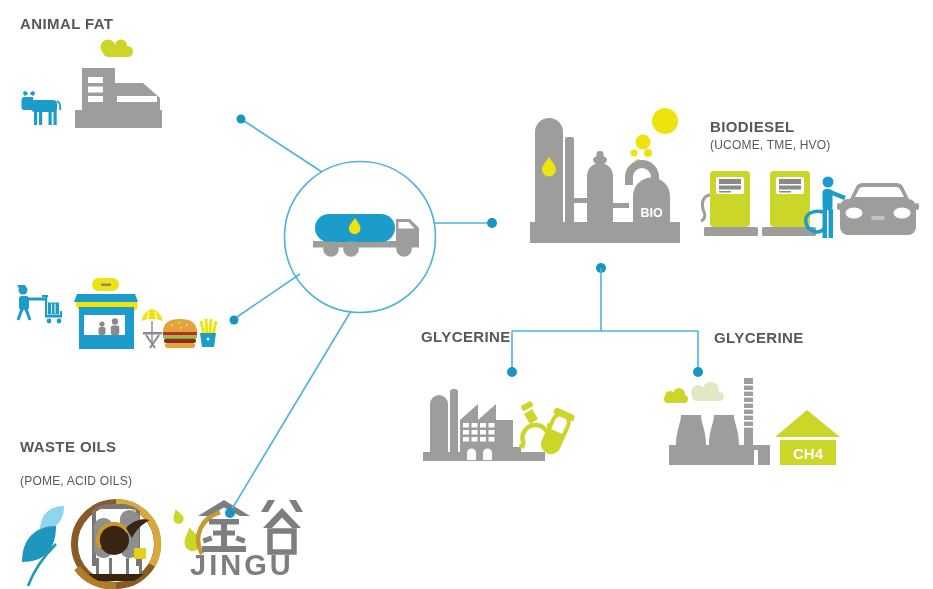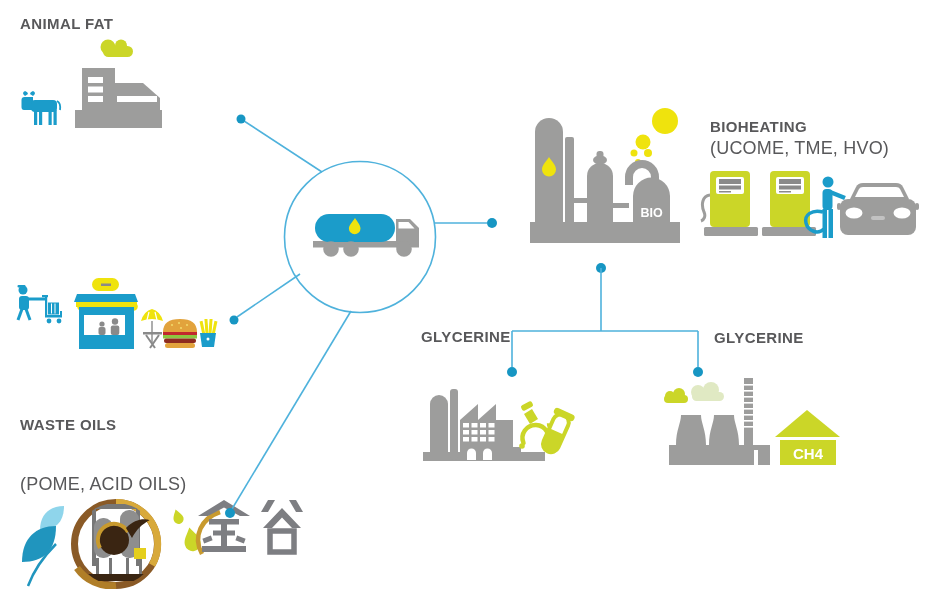--- a/index.html
+++ b/index.html
@@ -8,42 +8,42 @@
     --yellow:#EFE30D; --yg:#CBD628; --text:#58585A; --ltgreen:#E0E9C3;
     --bun:#E2A33C; --red:#C1272D; --lettuce:#8CC63F; --patty:#8E2B1E;
     --logogray:#7D7E82; --ringbrown:#8A5A26; --gold:#C89A2E; --goldlt:#D8A93A;
     --swirl:#3A2512; --tank:#8E8E8E; --leaflt:#8FD5EB; --leafdk:#2095BE;
   }
   html,body{margin:0;padding:0;background:#fff;}
   .canvas{position:relative;width:933px;height:589px;background:#fff;overflow:hidden;
           font-family:"Liberation Sans","DejaVu Sans",sans-serif;}
   .lbl{position:absolute;color:var(--text);font-weight:700;font-size:15px;
        letter-spacing:.4px;line-height:18px;white-space:nowrap;}
-  .sub{position:absolute;color:var(--text);font-weight:400;font-size:18px;
+  .sub{position:absolute;color:var(--text);font-weight:400;font-size:12px;
        letter-spacing:.2px;white-space:nowrap;}
   .icon{position:absolute;}
   .f-teal{fill:var(--teal)} .f-gray{fill:var(--gray)} .f-yellow{fill:var(--yellow)}
   .f-yg{fill:var(--yg)} .f-white{fill:#fff} .f-dot{fill:var(--dot)}
   .f-ltgreen{fill:var(--ltgreen)} .f-dkgray{fill:#8A8A8A}
   .s-line{stroke:var(--line);stroke-width:1.6;fill:none}
   .s-gray{stroke:var(--gray);fill:none} .s-teal{stroke:var(--teal);fill:none}
   .s-yg{stroke:var(--yg);fill:none}
   .badge{fill:#fff;font-weight:700;font-family:"Liberation Sans",sans-serif;}
   #jingu-latin{position:absolute;left:190px;top:549px;font-size:29px;font-weight:700;
        letter-spacing:3px;color:var(--logogray);}
 </style>
 </head>
 <body>
 
 <div class="canvas">
 
   <div class="lbl" style="left:20px;top:15px">ANIMAL FAT</div>
-  <div class="lbl" style="left:20px;top:416px">WASTE OILS</div>
+  <div class="lbl" style="left:20px;top:438px">WASTE OILS</div>
   <div class="sub" style="left:20px;top:474px">(POME, ACID OILS)</div>
-  <div class="lbl" style="left:710px;top:118px">BIOHEATING</div>
+  <div class="lbl" style="left:710px;top:118px">BIODIESEL</div>
   <div class="sub" style="left:710px;top:138px">(UCOME, TME, HVO)</div>
   <div class="lbl" style="left:421px;top:328px">GLYCERINE</div>
   <div class="lbl" style="left:714px;top:329px">
     <span style="display:block">GLYCERINE</span>
   </div>
 
   <svg class="icon" style="left:15px;top:38px" width="150" height="92" viewBox="0 0 150 92">
     <g>
       <circle class="f-yg" cx="93" cy="9" r="7.5"></circle>
         <circle class="f-yg" cx="106" cy="7.5" r="6"></circle>
@@ -187,20 +187,21 @@
       <rect x="38" y="37" width="9" height="5" transform="rotate(20 42.5 39.5)"></rect>
       <rect x="4" y="46" width="44" height="6"></rect>
     </g>
     <g transform="translate(64,4)" fill="var(--logogray)">
       <path d="M12,0 H19 L12,12 H5 Z"></path>
       <path d="M33,0 H40 L47,12 H40 Z"></path>
       <path d="M26,8 L45,28 H36 L26,17.5 L16,28 H7 Z"></path>
       <rect x="14" y="31" width="24" height="21" fill="none" stroke="var(--logogray)" stroke-width="5.5"></rect>
     </g>
   </svg>
+  <div id="jingu-latin">JINGU</div>
 
   <svg class="icon" style="left:280px;top:155px" width="165" height="170" viewBox="0 0 165 170">
     <circle cx="80" cy="82" r="75.5" fill="#fff" stroke="var(--line)" stroke-width="1.6"></circle>
     <g>
       <rect class="f-gray" x="33" y="86" width="84" height="6.5"></rect>
       <rect class="f-teal" x="35" y="59" width="80" height="28" rx="14"></rect>
       <path class="f-yellow" d="M75,63 C77.5,67 80.5,70 80.5,73.5 A5.8,5.8 0 1 1 68.9,73.5 C68.9,70 72.5,67 75,63 Z"></path>
       <path class="f-gray" d="M116,64 L130,64 L139,73 L139,92.5 L116,92.5 Z"></path>
       <path class="f-white" d="M118.5,67 L128.5,67 L134.5,73.5 L118.5,73.5 Z"></path>
       <circle class="f-gray" cx="51" cy="94" r="7.8"></circle>

